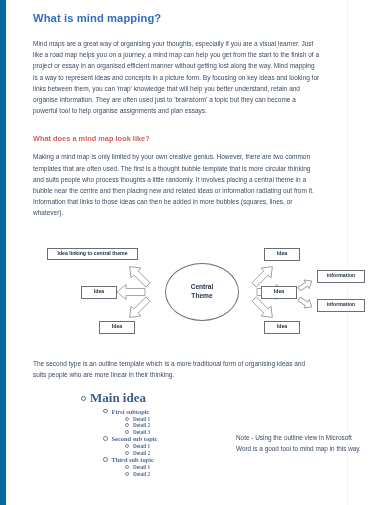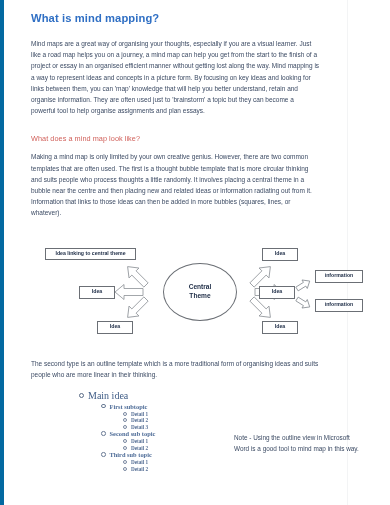--- a/index.html
+++ b/index.html
@@ -11,39 +11,39 @@
     height: 505px;
     background: #ffffff;
     font-family: "Liberation Sans", sans-serif;
     overflow: hidden;
   }
   .page {
     position: relative;
     width: 348px;
     height: 505px;
     box-sizing: border-box;
-    border-left: 4px solid #0369a1;
+    border-left: 6px solid #0369a1;
     border-right: 1px solid #f3f4f5;
     background: #ffffff;
   }
   .content {
     padding: 12px 27px 0 27px;
   }
 
   
   .h-main {
     font-size: 11.2px;
     font-weight: bold;
     color: #2f6fc4;
     letter-spacing: 0.1px;
     margin: 0 0 14px 0;
   }
   .h-sub {
     font-size: 7.3px;
-    font-weight: normal;
+    font-weight: bold;
     color: #d1625c;
     letter-spacing: 0.05px;
     margin: 0 0 8px 0;
   }
 
   
   .para {
     font-size: 6.5px;
     line-height: 11.2px;
     color: #3b4a63;
@@ -119,22 +119,22 @@
   }
   .lvl1 { margin-left: 0px;  margin-bottom: 1.5px; }
   .lvl2 { margin-left: 22px; margin-bottom: 1px; }
   .lvl3 { margin-left: 44px; margin-bottom: 0.5px; }
 
   .lvl1 .bullet { width: 5px; height: 5px; border: 1px solid #5a6b86; margin-right: 4px; }
   .lvl2 .bullet { width: 4.5px; height: 4.5px; border: 1px solid #6b7c96; margin-right: 4px; }
   .lvl3 .bullet { width: 4px; height: 4px; border: 1px solid #7a88a0; margin-right: 4px; }
 
   .lvl1 .otext {
-    font-size: 10px;
-    font-weight: normal;
+    font-size: 13px;
+    font-weight: bold;
     color: #3f5c86;
     font-family: "Liberation Serif", serif;
     text-align: center;
   }
   .lvl2 .otext {
     font-size: 6.4px;
     font-weight: bold;
     color: #4f6d98;
     font-family: "Liberation Serif", serif;
   }

